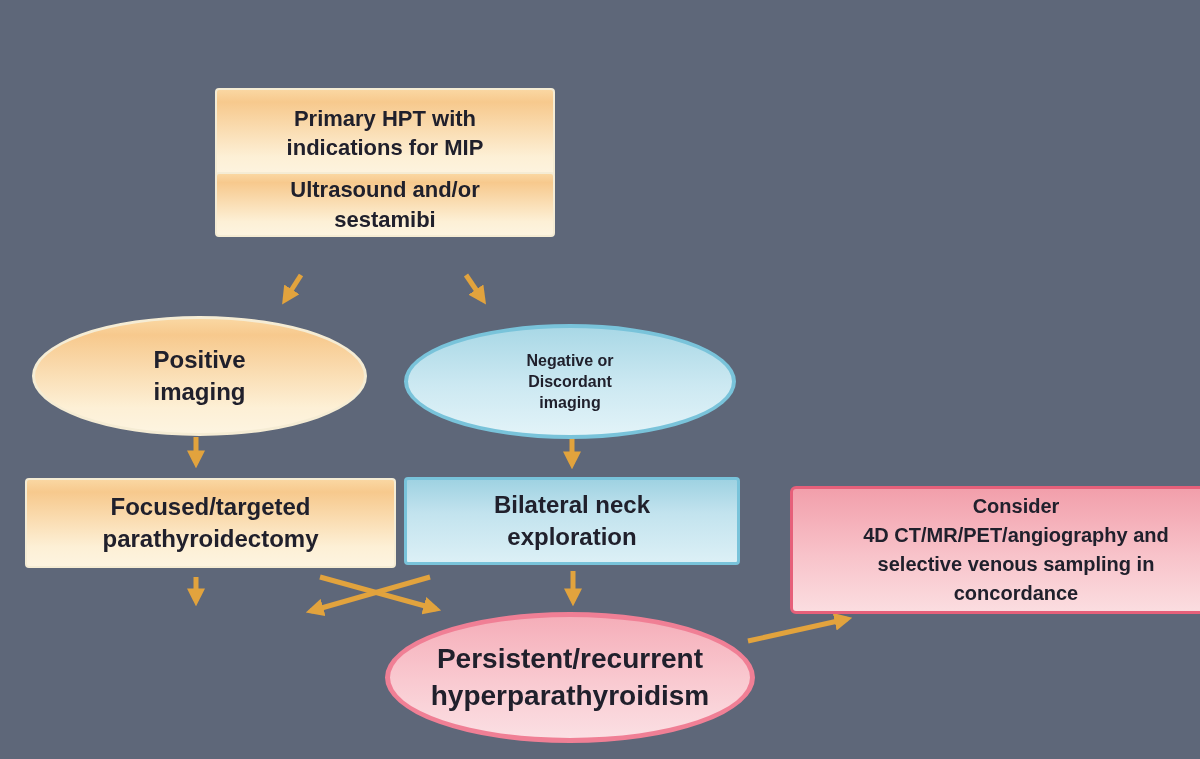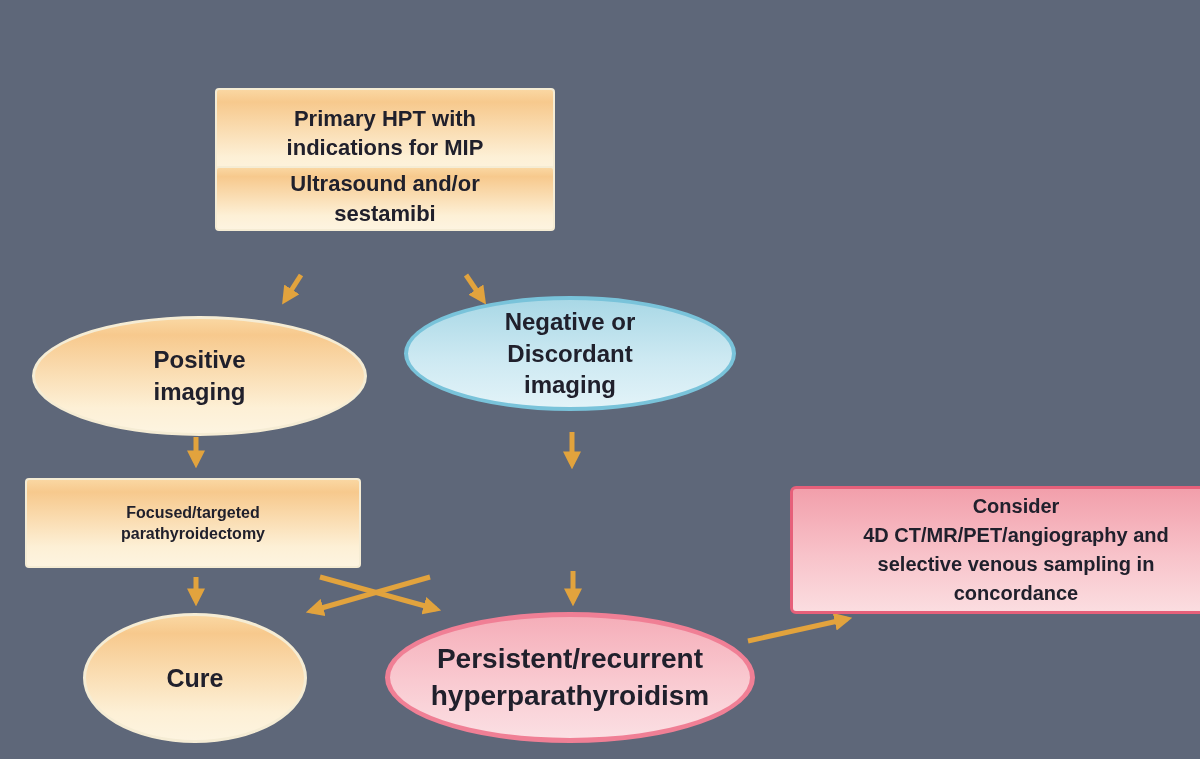--- a/index.html
+++ b/index.html
@@ -32,24 +32,24 @@
   .pink-box{
     background:linear-gradient(180deg,#f29fab 0%,#f8c3ca 55%,#fbdde0 100%);
     border:3px solid #e6607a;border-radius:6px;
   }
   .pink-ellipse{
     background:linear-gradient(180deg,#f5aeb9 0%,#f9c9d0 52%,#fbdfe3 100%);
     border:5px solid #f07f95;border-radius:50%;
   }
   
   #node-primary   {left:215px;top:40px; width:340px;height:90px;font-size:22px;margin-top:48px;}
-  #node-ultrasound{left:215px;top:166px;width:340px;height:65px;font-size:22px;}
+  #node-ultrasound{left:215px;top:172px;width:340px;height:65px;font-size:22px;}
   #node-positive  {left:32px; top:316px;width:335px;height:120px;font-size:24px;}
-  #node-negative  {left:404px;top:296px;width:332px;height:115px;font-size:24px;}
-  #node-focused   {left:25px; top:478px;width:336px;height:90px;font-size:16px;}
+  #node-negative  {left:404px;top:324px;width:332px;height:115px;font-size:16px;}
+  #node-focused   {left:25px; top:478px;width:371px;height:90px;font-size:24px;}
   #node-bilateral {left:404px;top:477px;width:336px;height:88px;font-size:24px;}
   #node-consider  {left:790px;top:486px;width:452px;height:128px;font-size:20px;line-height:1.45;}
   #node-cure      {left:83px; top:613px;width:224px;height:130px;font-size:25px;}
   #node-persistent{left:385px;top:612px;width:370px;height:131px;font-size:28px;}
   #connectors{position:absolute;left:0;top:0;width:1200px;height:759px;pointer-events:none;}
   #connectors line{stroke:#e2a33d;stroke-width:5;stroke-linecap:butt;}
 </style>
 </head>
 <body>
 
@@ -82,24 +82,25 @@
   <div id="node-positive" class="node ellipse orange">Positive
 imaging</div>
 
   <div id="node-negative" class="node ellipse blue">Negative or
 Discordant
 imaging</div>
 
   <div id="node-focused" class="node box orange">Focused/targeted
 parathyroidectomy</div>
 
+  <div id="node-bilateral" class="node box blue">Bilateral neck
+exploration</div>
 
   <div id="node-consider" class="node pink-box">Consider
 4D CT/MR/PET/angiography and
 selective venous sampling in
 concordance</div>
 
-  <div id="node-cure" class="node ellipse orange">Cure</div>
 
   <div id="node-persistent" class="node pink-ellipse">Persistent/recurrent
 hyperparathyroidism</div>
 
 </div>
 
 </body></html>

